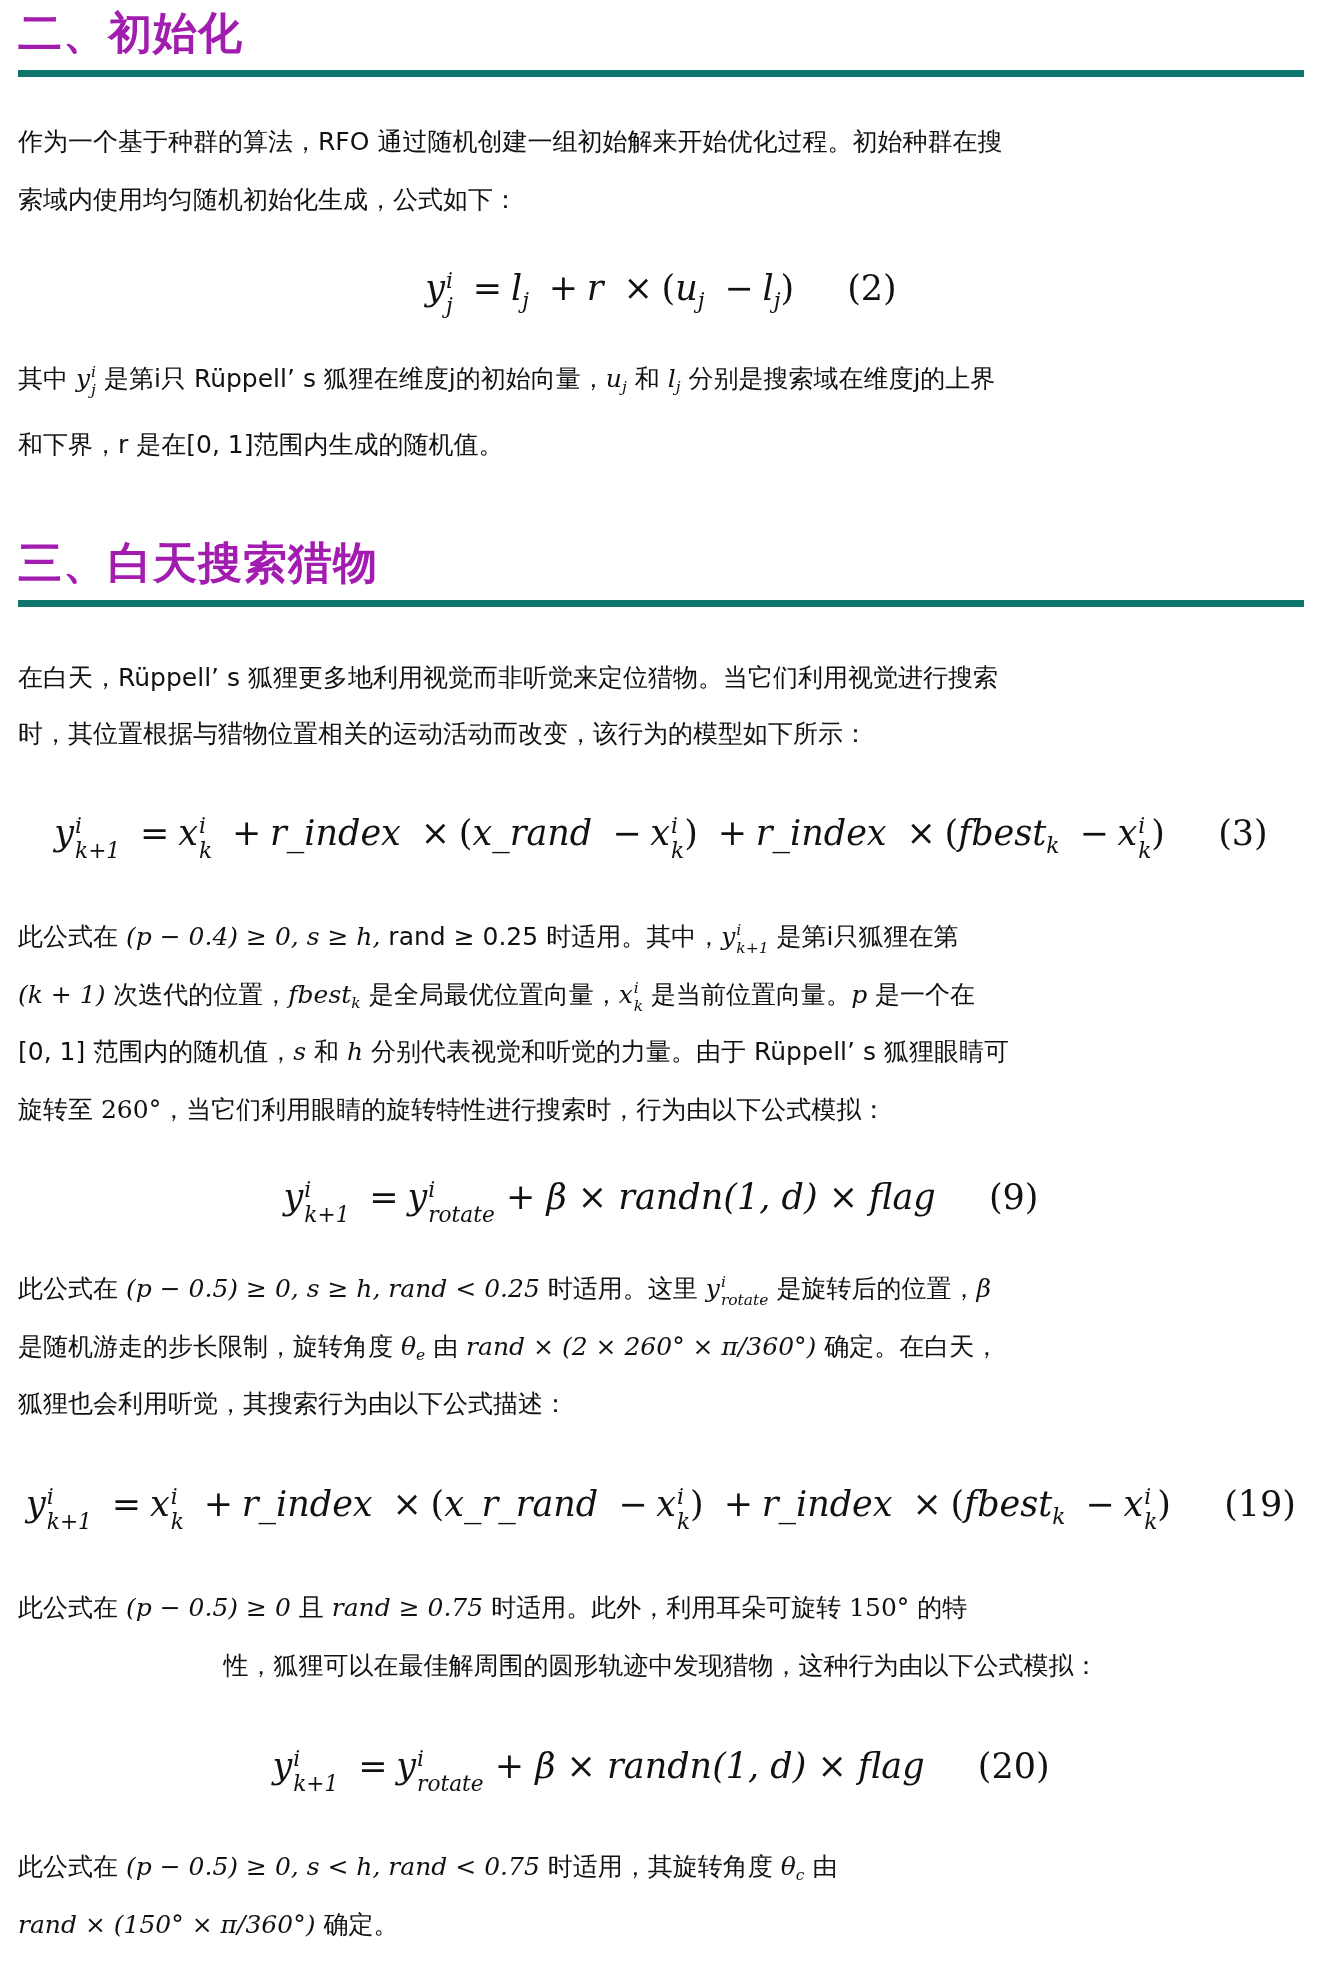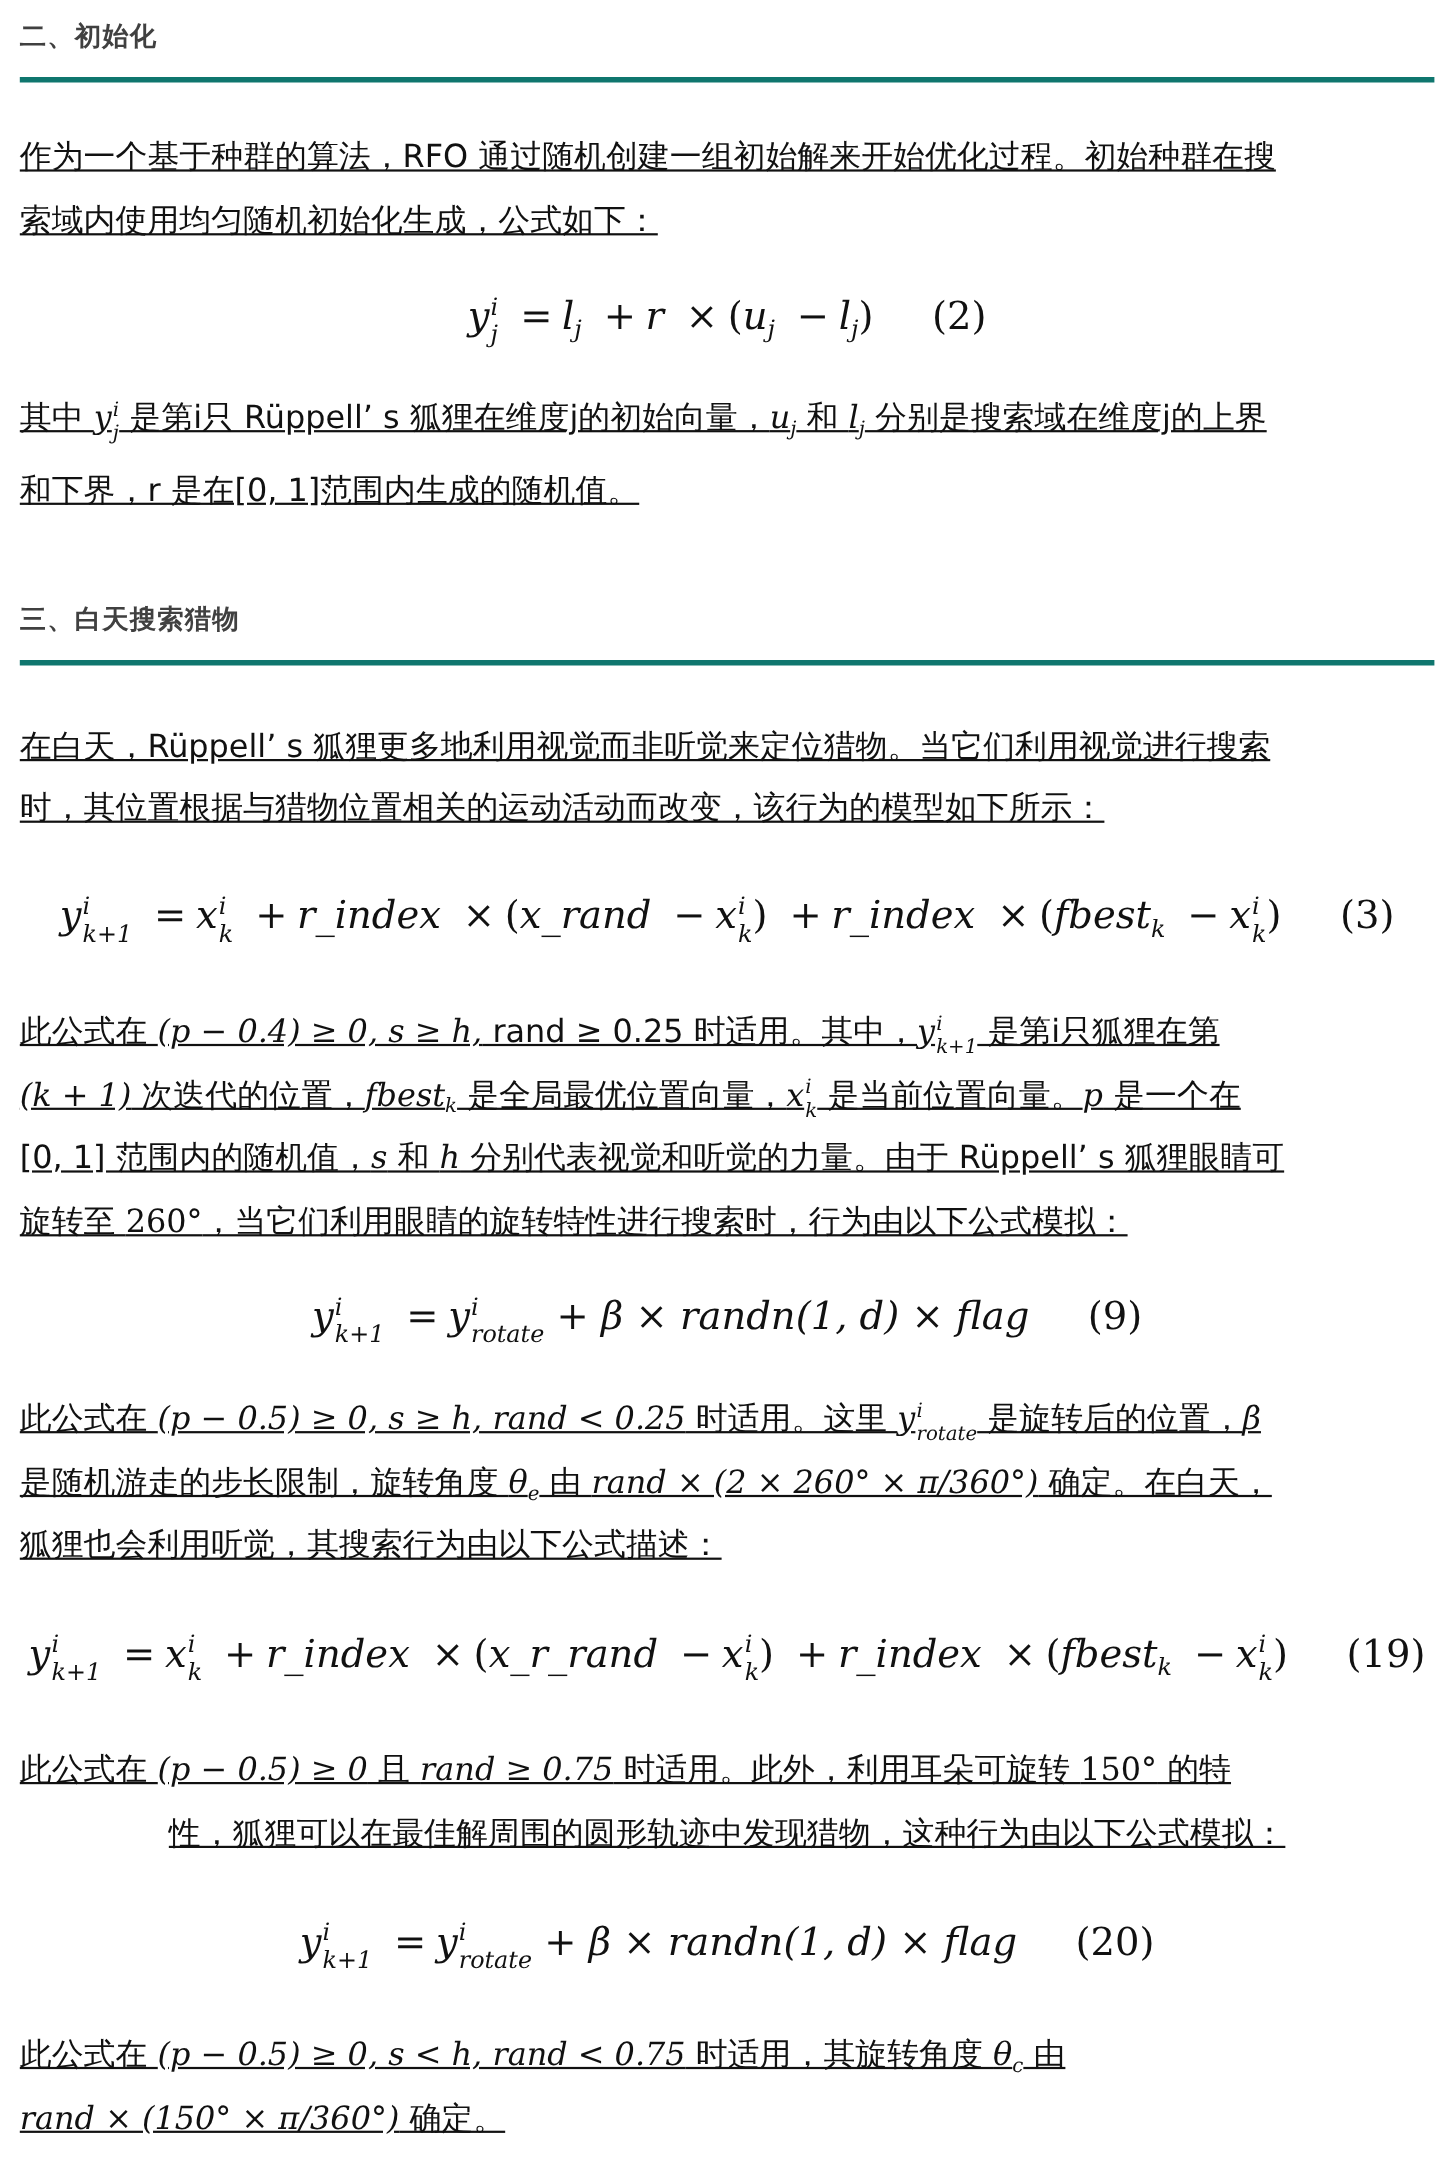--- a/index.html
+++ b/index.html
@@ -1,23 +1,23 @@
 <!DOCTYPE html>
 <html><head>
 <meta charset="utf-8">
 <style>
   html, body { margin: 0; padding: 0; background: #ffffff; }
   body { width: 1318px; height: 1976px; position: relative; overflow: hidden;
          font-family: "DejaVu Sans", "Liberation Sans", sans-serif; color: #111; }
   .page { position: absolute; left: 18px; top: 0; width: 1286px; }
   .heading { position: absolute; left: 0; width: 1286px; height: 64px;
-             color: #404040; font-weight: bold; font-size: 24px; line-height: 54px;
-             border-bottom: 5px solid #0f766e; letter-spacing: 1px; }
-  .para { position: absolute; left: 0; width: 1286px; font-size: 29px; line-height: 58px;
-          white-space: nowrap; text-decoration: underline; }
+             color: #a21caf; font-weight: bold; font-size: 44px; line-height: 54px;
+             border-bottom: 7px solid #0f766e; letter-spacing: 1px; }
+  .para { position: absolute; left: 0; width: 1286px; font-size: 25px; line-height: 58px;
+          white-space: nowrap; }
   .formula { position: absolute; left: 0; width: 1286px; text-align: center;
              font-family: "DejaVu Serif", "Liberation Serif", serif; font-size: 35px;
              line-height: 60px; white-space: nowrap; }
   .m { font-family: "DejaVu Serif", "Liberation Serif", serif; font-style: italic; }
   .mr { font-family: "DejaVu Serif", "Liberation Serif", serif; font-style: normal; }
   .ss { display: inline-block; vertical-align: middle; line-height: 1; font-size: 0.62em;
         position: relative; top: 0.12em; margin-left: 1px; text-align: left; }
   .ss > span { display: block; font-family: "DejaVu Serif", "Liberation Serif", serif; font-style: italic; }
   .ss > span.sup { margin-bottom: 0.15em; }
   .sub { font-size: 0.62em; vertical-align: -0.35em; font-style: italic;

